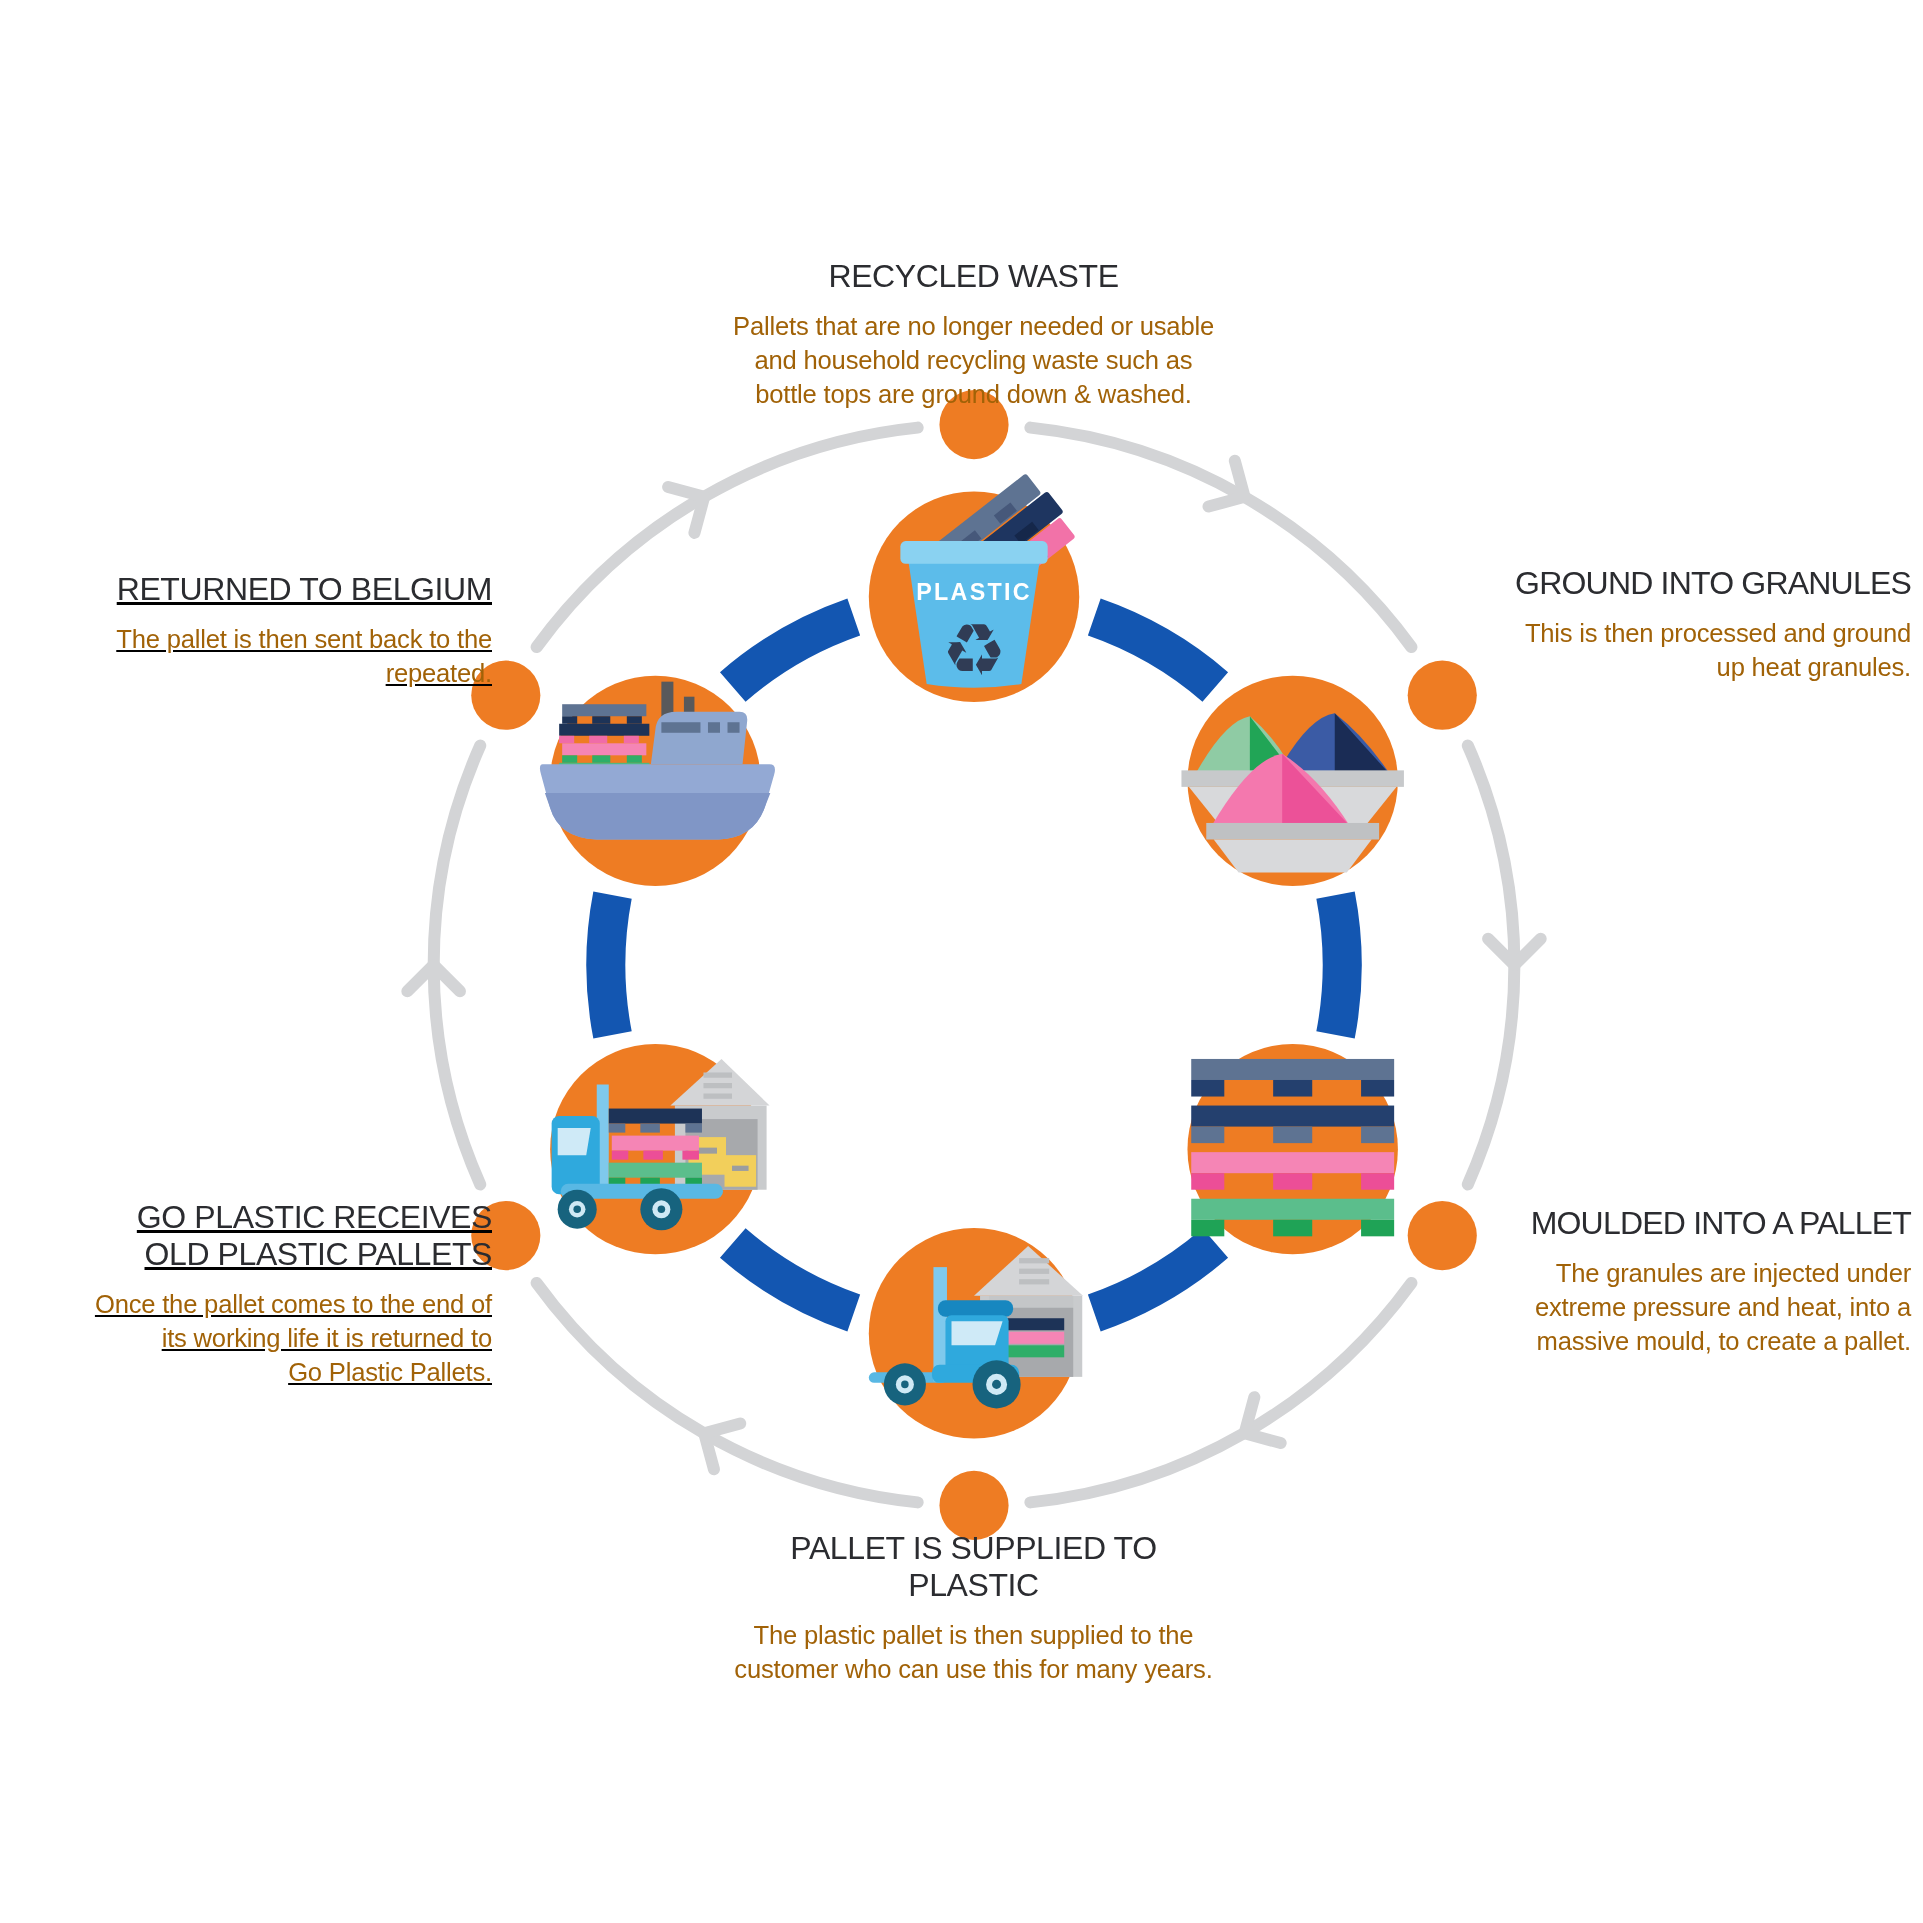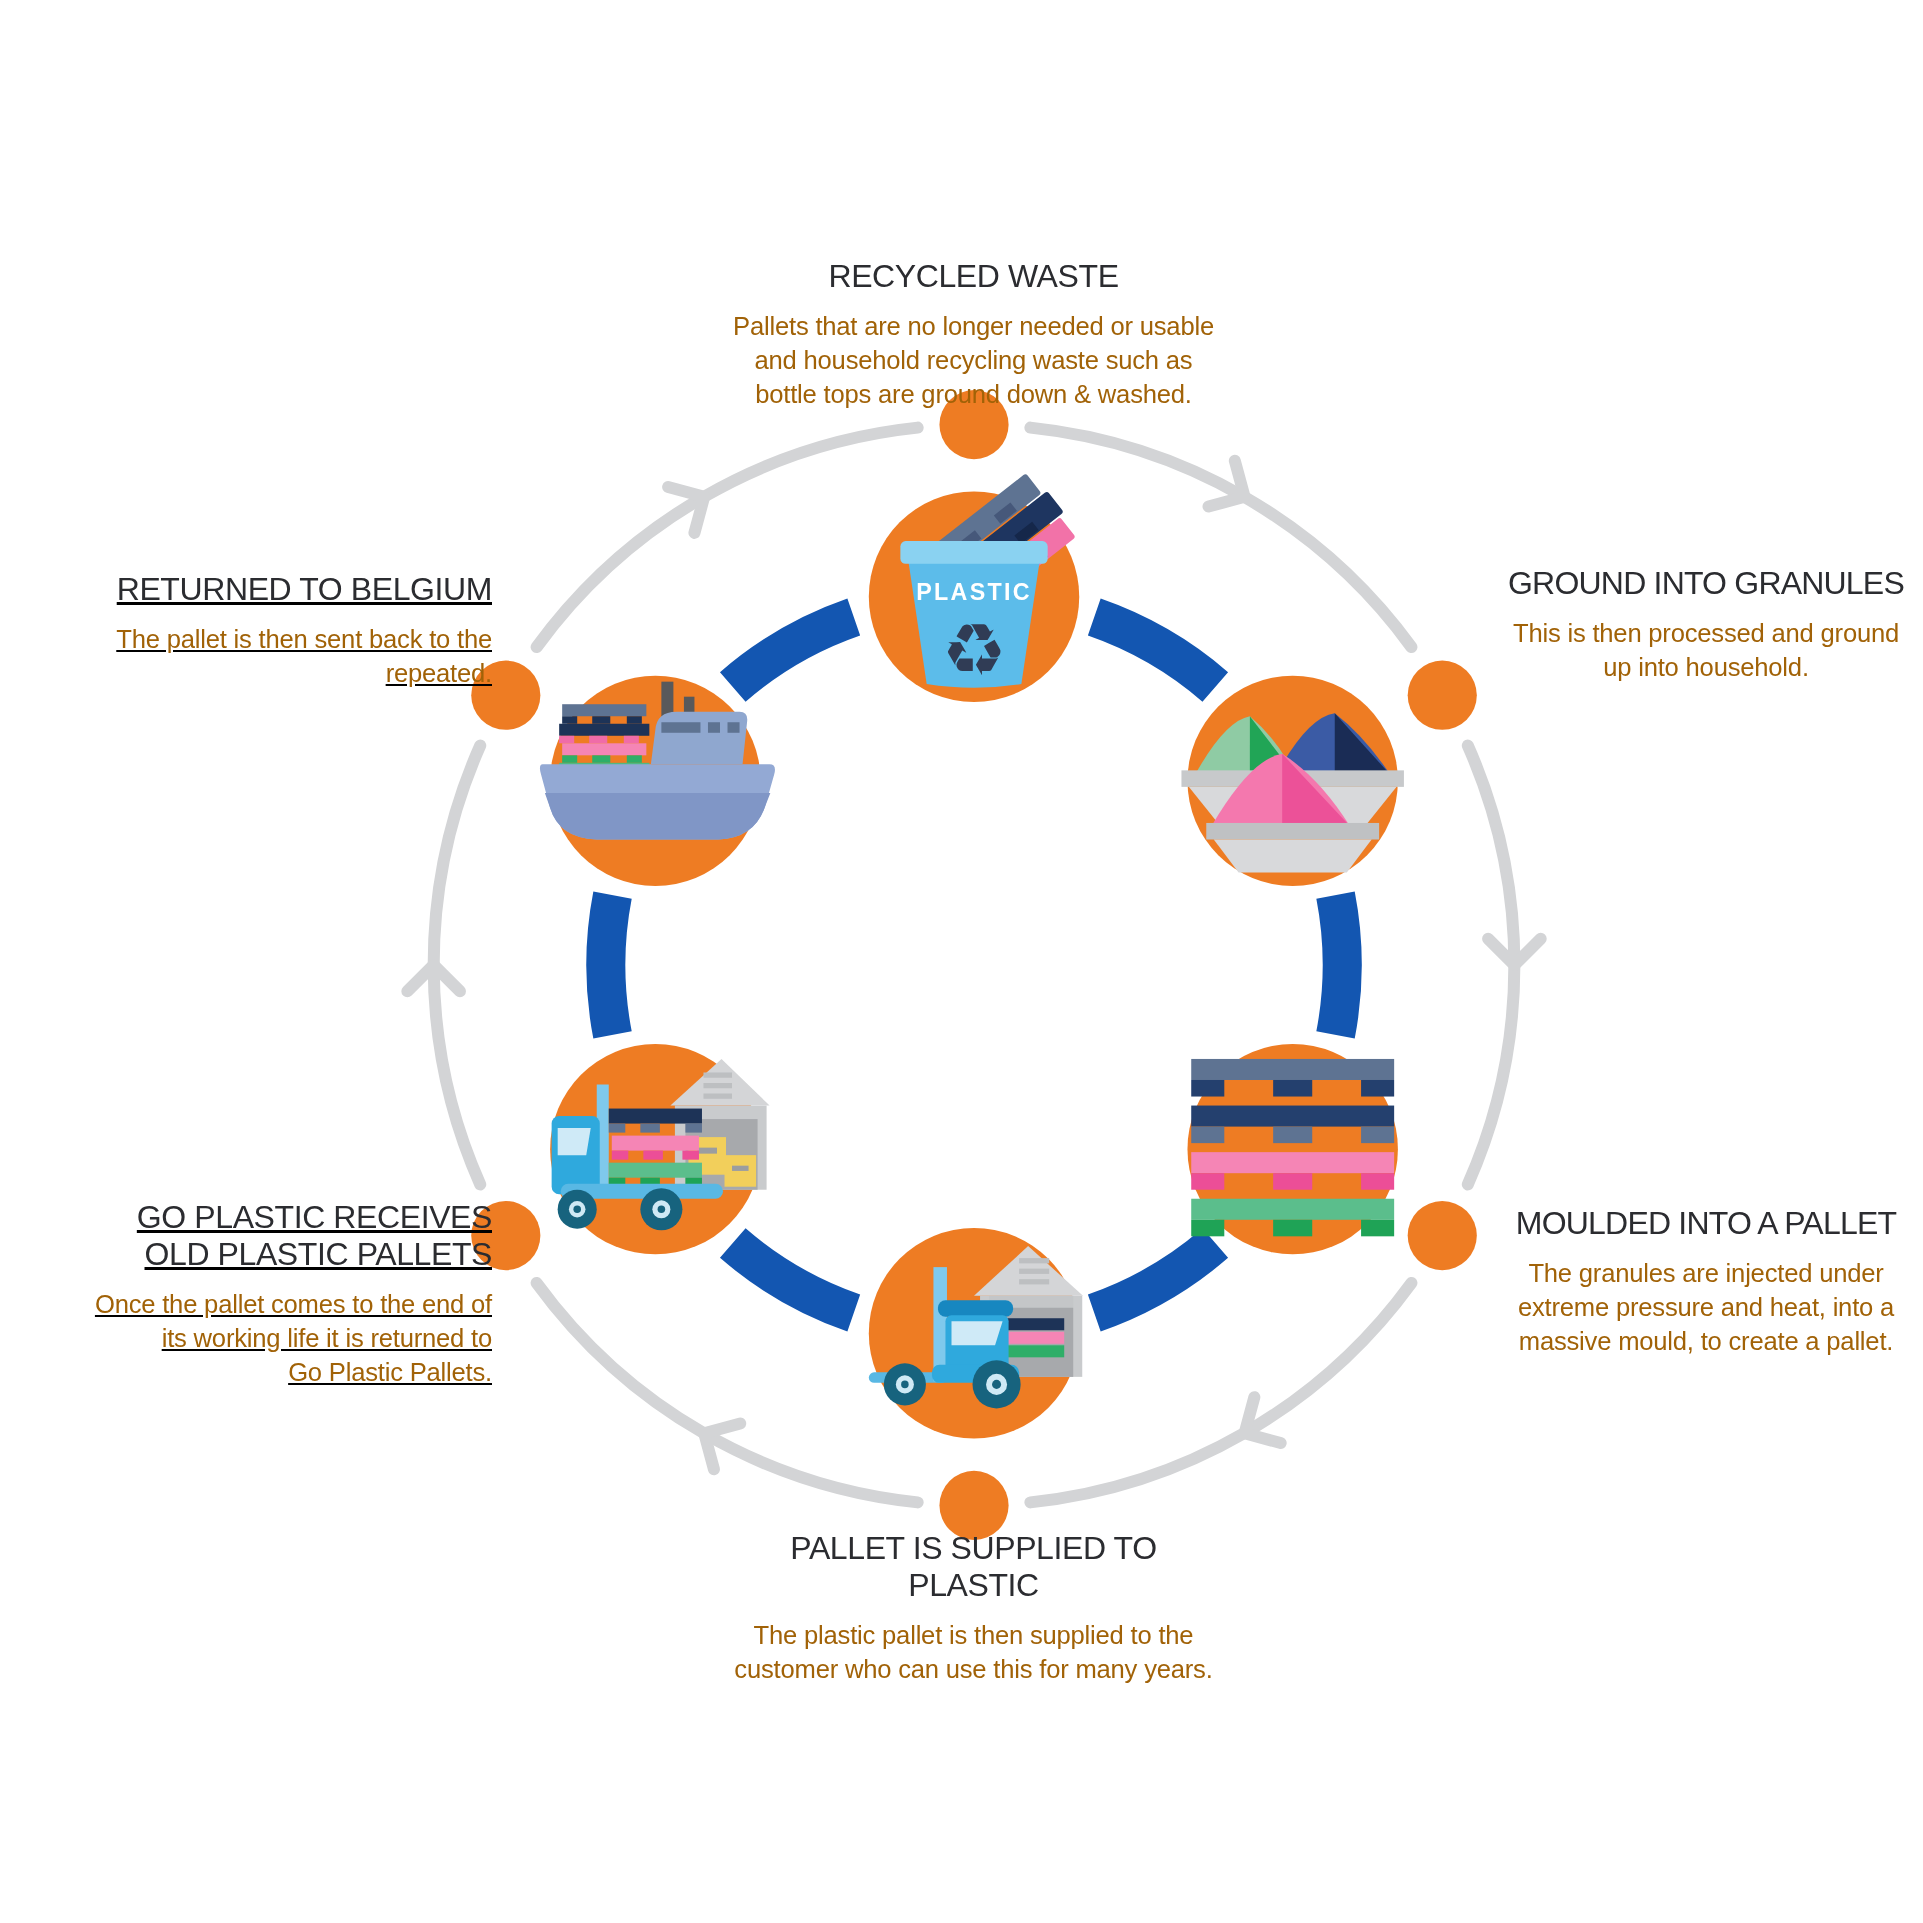--- a/index.html
+++ b/index.html
@@ -8,21 +8,21 @@
   svg{position:absolute;left:0;top:0;}
   .step{position:absolute;}
   .step h2{
     margin:0 0 13.5px 0;
     font-size:32px;font-weight:400;letter-spacing:-0.4px;
     color:#2b2c30;line-height:1.16;
   }
   .step .body{font-size:25.6px;font-weight:400;color:#a16207;line-height:34px;letter-spacing:-0.2px;}
   .step .line{display:block;white-space:nowrap;}
   .ta-c{text-align:center;}
-  .ta-l{text-align:center;}
+  .ta-l{text-align:right;}
   .ta-r{text-align:right;text-decoration:underline;}
   .step-recycled{left:598px;top:258px;width:751px;}
   .step-ground{left:1501px;top:565px;width:410px;}
   .step-ground h2,.step-moulded h2{white-space:nowrap;letter-spacing:-0.8px;}
   .step-moulded{left:1501px;top:1205px;width:410px;}
   .step-supplied{left:598px;top:1530px;width:751px;}
   .step-supplied h2{max-width:451px;margin-left:auto;margin-right:auto;}
   .step-receives{left:35px;top:1199px;width:457px;}
   .step-receives h2{max-width:379px;margin-left:auto;margin-right:0;}
   .step-returned{left:35px;top:571px;width:457px;}
@@ -237,21 +237,21 @@
       <span class="line">Pallets that are no longer needed or usable</span>
       <span class="line">and household recycling waste such as</span>
       <span class="line">bottle tops are ground down &amp; washed.</span>
     </div>
   </section>
 
   <section class="step step-ground ta-l">
     <h2>GROUND INTO GRANULES</h2>
     <div class="body">
       <span class="line">This is then processed and ground</span>
-      <span class="line">up into household.</span>
+      <span class="line">up heat granules.</span>
     </div>
   </section>
 
   <section class="step step-moulded ta-l">
     <h2>MOULDED INTO A PALLET</h2>
     <div class="body">
       <span class="line">The granules are injected under</span>
       <span class="line">extreme pressure and heat, into a</span>
       <span class="line">massive mould, to create a pallet.</span>
     </div>

